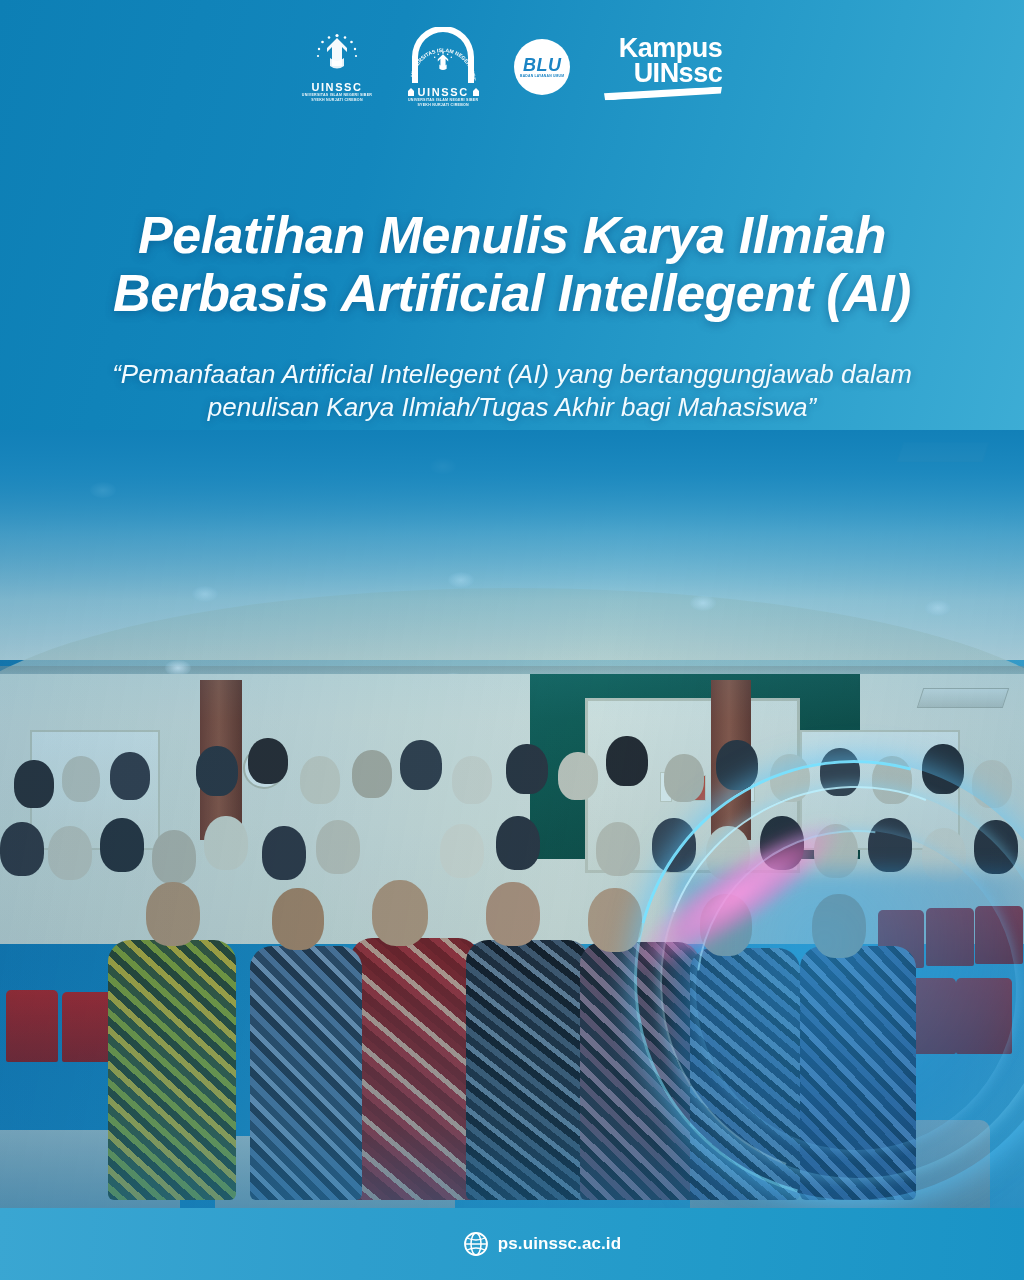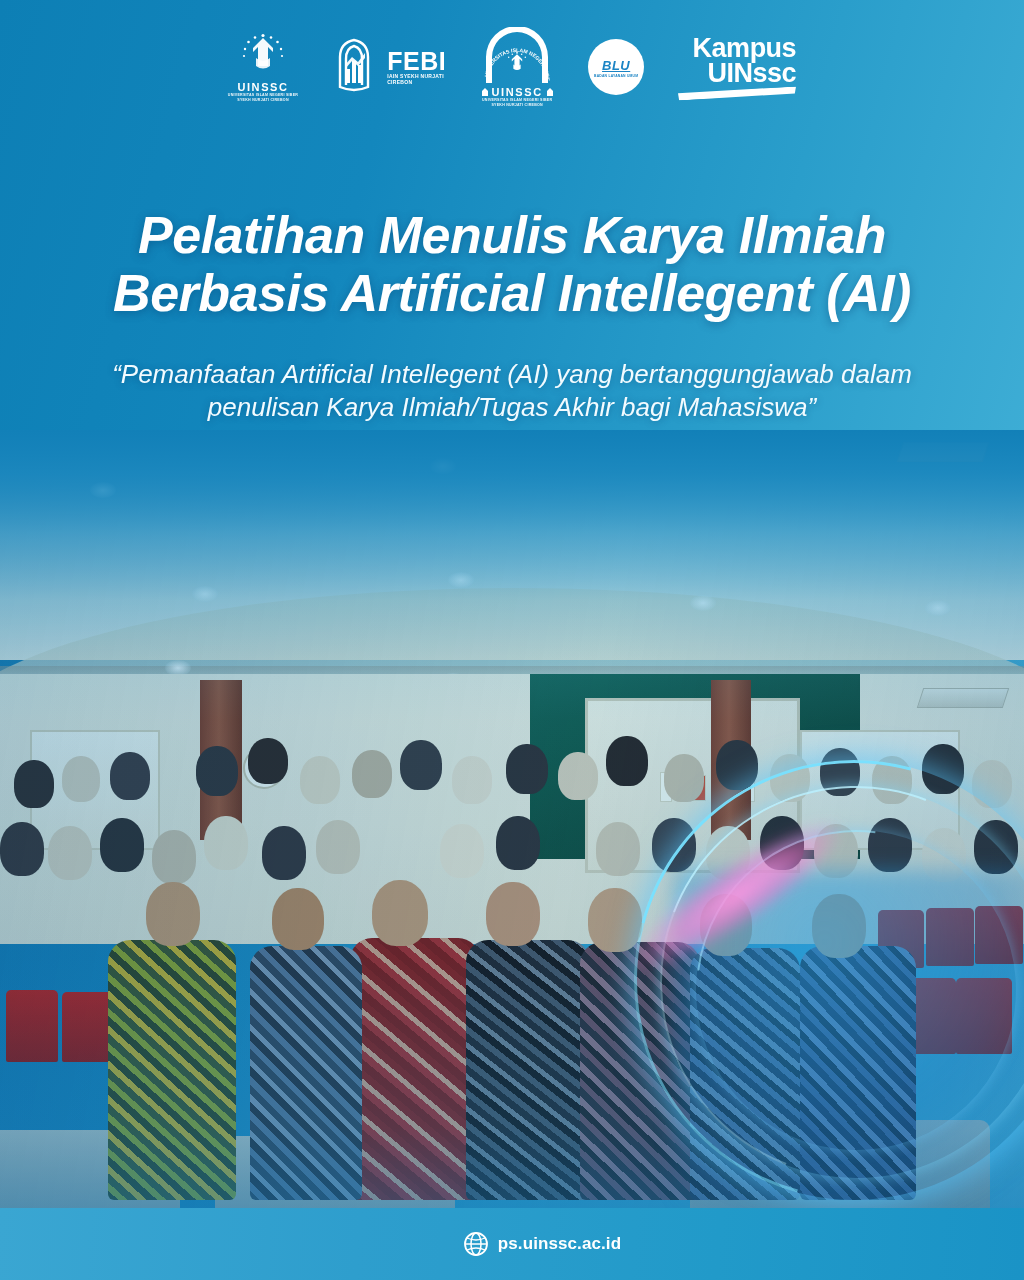--- a/index.html
+++ b/index.html
@@ -215,21 +215,21 @@
 
   
   .arch-wrap { position:relative; width:74px; height:58px; }
 
   
   .blu-circle {
     width:56px; height:56px; border-radius:50%;
     background:#fff; display:flex; flex-direction:column;
     align-items:center; justify-content:center;
   }
-  .blu-txt { color:#1b84c4; font-weight:bold; font-size:13px; letter-spacing:.5px; line-height:17px; font-style:italic;text-decoration:underline; }
+  .blu-txt { color:#1b84c4; font-weight:bold; font-size:18px; letter-spacing:.5px; line-height:17px; font-style:italic; }
   .blu-sub { color:#1b84c4; font-size:3.4px; letter-spacing:.2px; font-weight:bold; }
 
   
   .km { align-items:flex-end; }
   .km-l1, .km-l2 {
     color:#fff; font-weight:bold; font-size:27px; line-height:25px;
     letter-spacing:-.5px;
   }
   .km-l2 { margin-left:-4px; }
   .km-bar {
@@ -412,41 +412,20 @@
             <circle cx="4" cy="24" r="1.1"></circle>
               <circle cx="42" cy="24" r="1.1"></circle>
           </g>
         </svg>
       </div>
       <div class="uin-name">UINSSC</div>
       <div class="uin-sub">UNIVERSITAS ISLAM NEGERI SIBER</div>
       <div class="uin-sub">SYEKH NURJATI CIREBON</div>
     </div>
 
-    <div class="logo febi">
-      <div>
-        <svg width="50" height="60" viewBox="0 0 50 60">
-          <g fill="none" stroke="#ffffff" stroke-width="2.4">
-            <path d="M8 52 L8 22 Q8 8 22 5 Q36 8 36 22 L36 52 Q22 58 8 52 Z"></path>
-            <path d="M14 50 L14 24 Q14 13 22 11 Q30 13 30 24 L30 50"></path>
-          </g>
-          <g fill="#ffffff">
-            <rect x="14" y="34" width="4" height="14"></rect>
-            <rect x="20" y="26" width="4" height="22"></rect>
-            <rect x="26" y="30" width="4" height="18"></rect>
-            <path d="M13 30 L20 22 L26 27 L33 18 L33 23 L26 31 L20 26 L13 34 Z" opacity="0.95"></path>
-          </g>
-        </svg>
-      </div>
-      <div class="febi-txt">
-        <div class="febi-big">FEBI</div>
-        <div class="febi-small">IAIN SYEKH NURJATI</div>
-        <div class="febi-small">CIREBON</div>
-      </div>
-    </div>
 
     <div class="logo">
       <div class="arch-wrap">
         <svg width="74" height="58" viewBox="0 0 74 58">
           <defs>
             <path id="archpath" d="M8 54 A29 29 0 0 1 66 54" fill="none"></path>
           </defs>
           <path d="M6 56 L6 30 A31 31 0 0 1 68 30 L68 56 L62 56 L62 30 A25 25 0 0 0 12 30 L12 56 Z" fill="#ffffff"></path>
           <text font-size="5.2" font-weight="bold" fill="#ffffff" font-family="Liberation Sans, sans-serif">
             <textPath href="#archpath" startOffset="4%">UNIVERSITAS ISLAM NEGERI SIBER SYEKH NURJATI</textPath>

